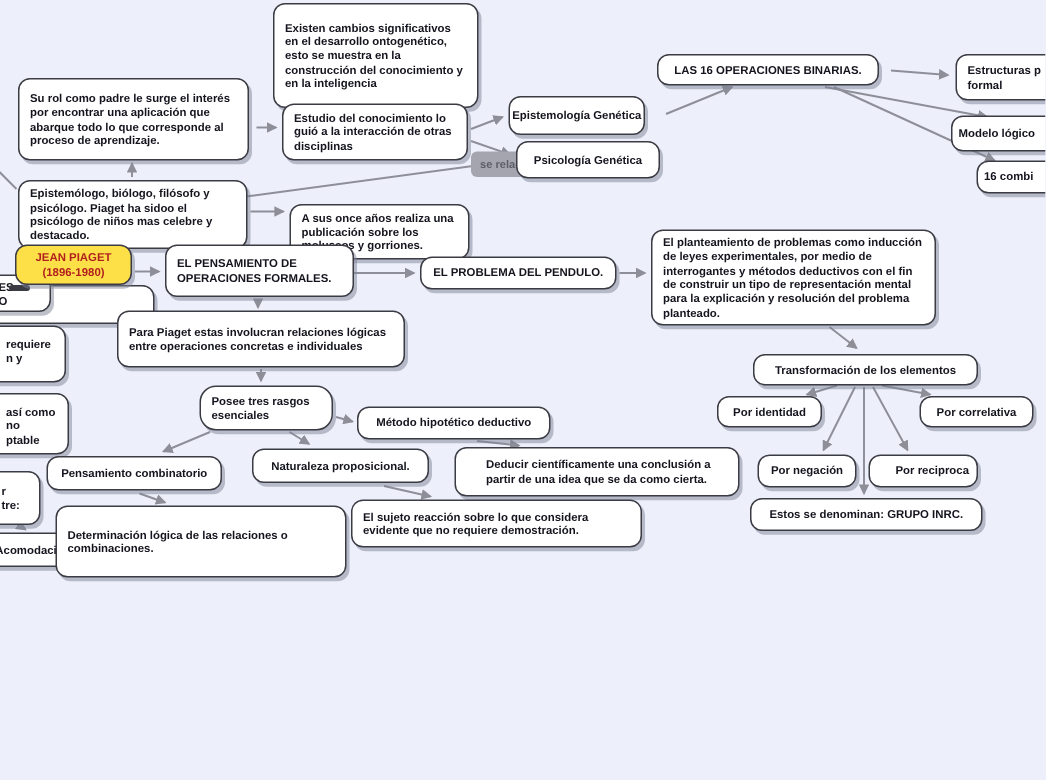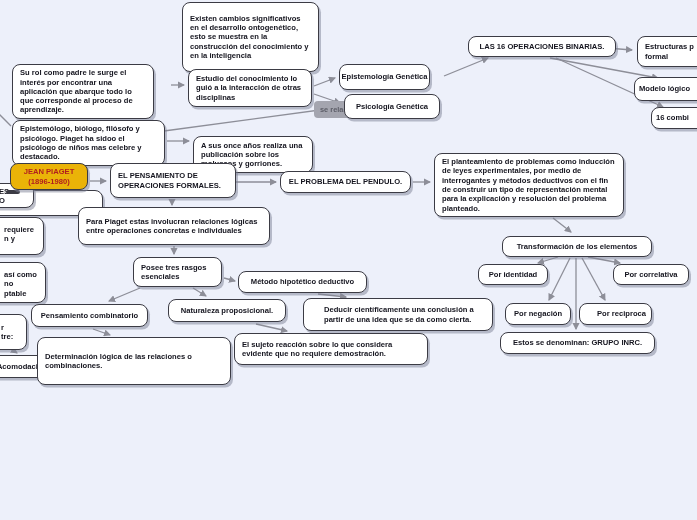--- a/index.html
+++ b/index.html
@@ -11,21 +11,21 @@
   svg.edges{position:absolute;left:0;top:0;z-index:0;}
   .node{
     position:absolute;box-sizing:border-box;
     background:#ffffff;border:1.4px solid #3b3b44;border-radius:8px;
     box-shadow:2px 2.5px 0 rgba(125,130,150,.5);
     color:#14141e;font-weight:bold;font-size:7.6px;line-height:9.3px;
     display:flex;align-items:center;z-index:2;padding:4px 7px;
   }
   .single{justify-content:center;text-align:center;white-space:nowrap;padding:2px 4px;overflow:hidden;}
   .pre{white-space:pre-line;}
-  .jean{color:#b11f1f;background:#eab308;justify-content:center;text-align:center;}
+  .jean{color:#b11f1f;background:#fde047;justify-content:center;text-align:center;}
   .partial{padding:0;}
   .partial .frag{position:absolute;white-space:pre-line;}
   .blob{position:absolute;background:#3b3b44;border-radius:2px;}
   .tag{
     position:absolute;box-sizing:border-box;z-index:1;
     background:#a4a5af;color:#5c5d67;border-radius:4px;
     font-weight:bold;font-size:7.4px;display:flex;align-items:center;padding:2px 6px;
   }
   .z1{z-index:1}.z2{z-index:2}.z3{z-index:3}
 </style>
@@ -70,26 +70,26 @@
       <line x1="588" y1="257" x2="620" y2="263" marker-end="url(#arr)"></line>
       <line x1="570" y1="258" x2="549" y2="300" marker-end="url(#arr)"></line>
       <line x1="582" y1="258" x2="605" y2="300" marker-end="url(#arr)"></line>
       <line x1="576" y1="258" x2="576" y2="329" marker-end="url(#arr)"></line>
     </g>
   </svg>
 
   <div class="tag" style="left:314px;top:101px;width:62px;height:17px;">se relac</div>
 
   <div class="node" style="left:182px;top:2px;width:137px;height:70px;">Existen cambios significativos en el desarrollo ontogenético, esto se muestra en la construcción del conocimiento y en la inteligencia</div>
-  <div class="node" style="left:12px;top:64px;width:142px;height:55px;">Su rol como padre le surge el interés por encontrar una aplicación que abarque todo lo que corresponde al proceso de aprendizaje.</div>
+  <div class="node" style="left:12px;top:52px;width:154px;height:55px;">Su rol como padre le surge el interés por encontrar una aplicación que abarque todo lo que corresponde al proceso de aprendizaje.</div>
   <div class="node" style="left:188px;top:69px;width:124px;height:38px;">Estudio del conocimiento lo guió a la interacción de otras disciplinas</div>
   <div class="node single" style="left:339px;top:64px;width:91px;height:26px;">Epistemología Genética</div>
   <div class="node single" style="left:344px;top:94px;width:96px;height:25px;">Psicología Genética</div>
 
-  <div class="node single" style="left:468px;top:36px;width:148px;height:21px;">LAS 16 OPERACIONES BINARIAS.</div>
+  <div class="node single" style="left:438px;top:36px;width:148px;height:21px;">LAS 16 OPERACIONES BINARIAS.</div>
   <div class="node pre" style="left:637px;top:36px;width:80px;height:31px;">Estructuras p
 formal</div>
   <div class="node single" style="left:634px;top:77px;width:78px;height:24px;justify-content:flex-start;">Modelo lógico</div>
   <div class="node single" style="left:651px;top:107px;width:60px;height:22px;justify-content:flex-start;">16 combi</div>
 
   <div class="node" style="left:12px;top:120px;width:153px;height:46px;">Epistemólogo, biólogo, filósofo y psicólogo. Piaget ha sidoo el psicólogo de niños mas celebre y destacado.</div>
   <div class="node" style="left:193px;top:136px;width:120px;height:37px;">A sus once años  realiza una publicación sobre los moluscos y gorriones.</div>
 
   <div class="node partial z1" style="left:-60px;top:190px;width:163px;height:26px;"></div>
   <div class="node partial z2" style="left:-80px;top:183px;width:114px;height:25px;">
@@ -112,21 +112,21 @@
   </div>
   <div class="node single" style="left:-20px;top:355px;width:84px;height:23px;">Acomodación</div>
 
   <div class="node jean pre z3" style="left:10px;top:163px;width:78px;height:27px;">JEAN PIAGET
 (1896-1980)</div>
   <div class="node" style="left:110px;top:163px;width:126px;height:35px;">EL PENSAMIENTO DE OPERACIONES FORMALES.</div>
   <div class="node single" style="left:280px;top:171px;width:131px;height:22px;">EL PROBLEMA DEL PENDULO.</div>
   <div class="node" style="left:434px;top:153px;width:190px;height:64px;">El planteamiento de problemas como inducción de leyes experimentales, por medio de interrogantes y métodos deductivos con el fin de construir un tipo de representación mental para la explicación y resolución del problema planteado.</div>
   <div class="node" style="left:78px;top:207px;width:192px;height:38px;">Para Piaget estas involucran relaciones lógicas entre operaciones concretas e individuales</div>
 
-  <div class="node" style="left:133px;top:257px;width:89px;height:30px;">Posee tres rasgos esenciales</div>
+  <div class="node" style="left:133px;top:257px;width:89px;height:30px;border-radius:11px;">Posee tres rasgos esenciales</div>
   <div class="node single" style="left:238px;top:271px;width:129px;height:22px;">Método hipotético deductivo</div>
   <div class="node single" style="left:168px;top:299px;width:118px;height:23px;">Naturaleza proposicional.</div>
   <div class="node" style="left:303px;top:298px;width:190px;height:33px;padding-left:20px;">Deducir científicamente una conclusión a partir de una idea que se da como cierta.</div>
   <div class="node single" style="left:31px;top:304px;width:117px;height:23px;">Pensamiento combinatorio</div>
   <div class="node" style="left:234px;top:333px;width:194px;height:32px;">El sujeto reacción sobre lo que considera evidente que no requiere demostración.</div>
   <div class="node" style="left:37px;top:337px;width:194px;height:48px;">Determinación lógica de las relaciones o combinaciones.</div>
 
   <div class="node single" style="left:502px;top:236px;width:150px;height:21px;">Transformación de los elementos</div>
   <div class="node single" style="left:478px;top:264px;width:70px;height:21px;">Por identidad</div>
   <div class="node single" style="left:613px;top:264px;width:76px;height:21px;">Por correlativa</div>

